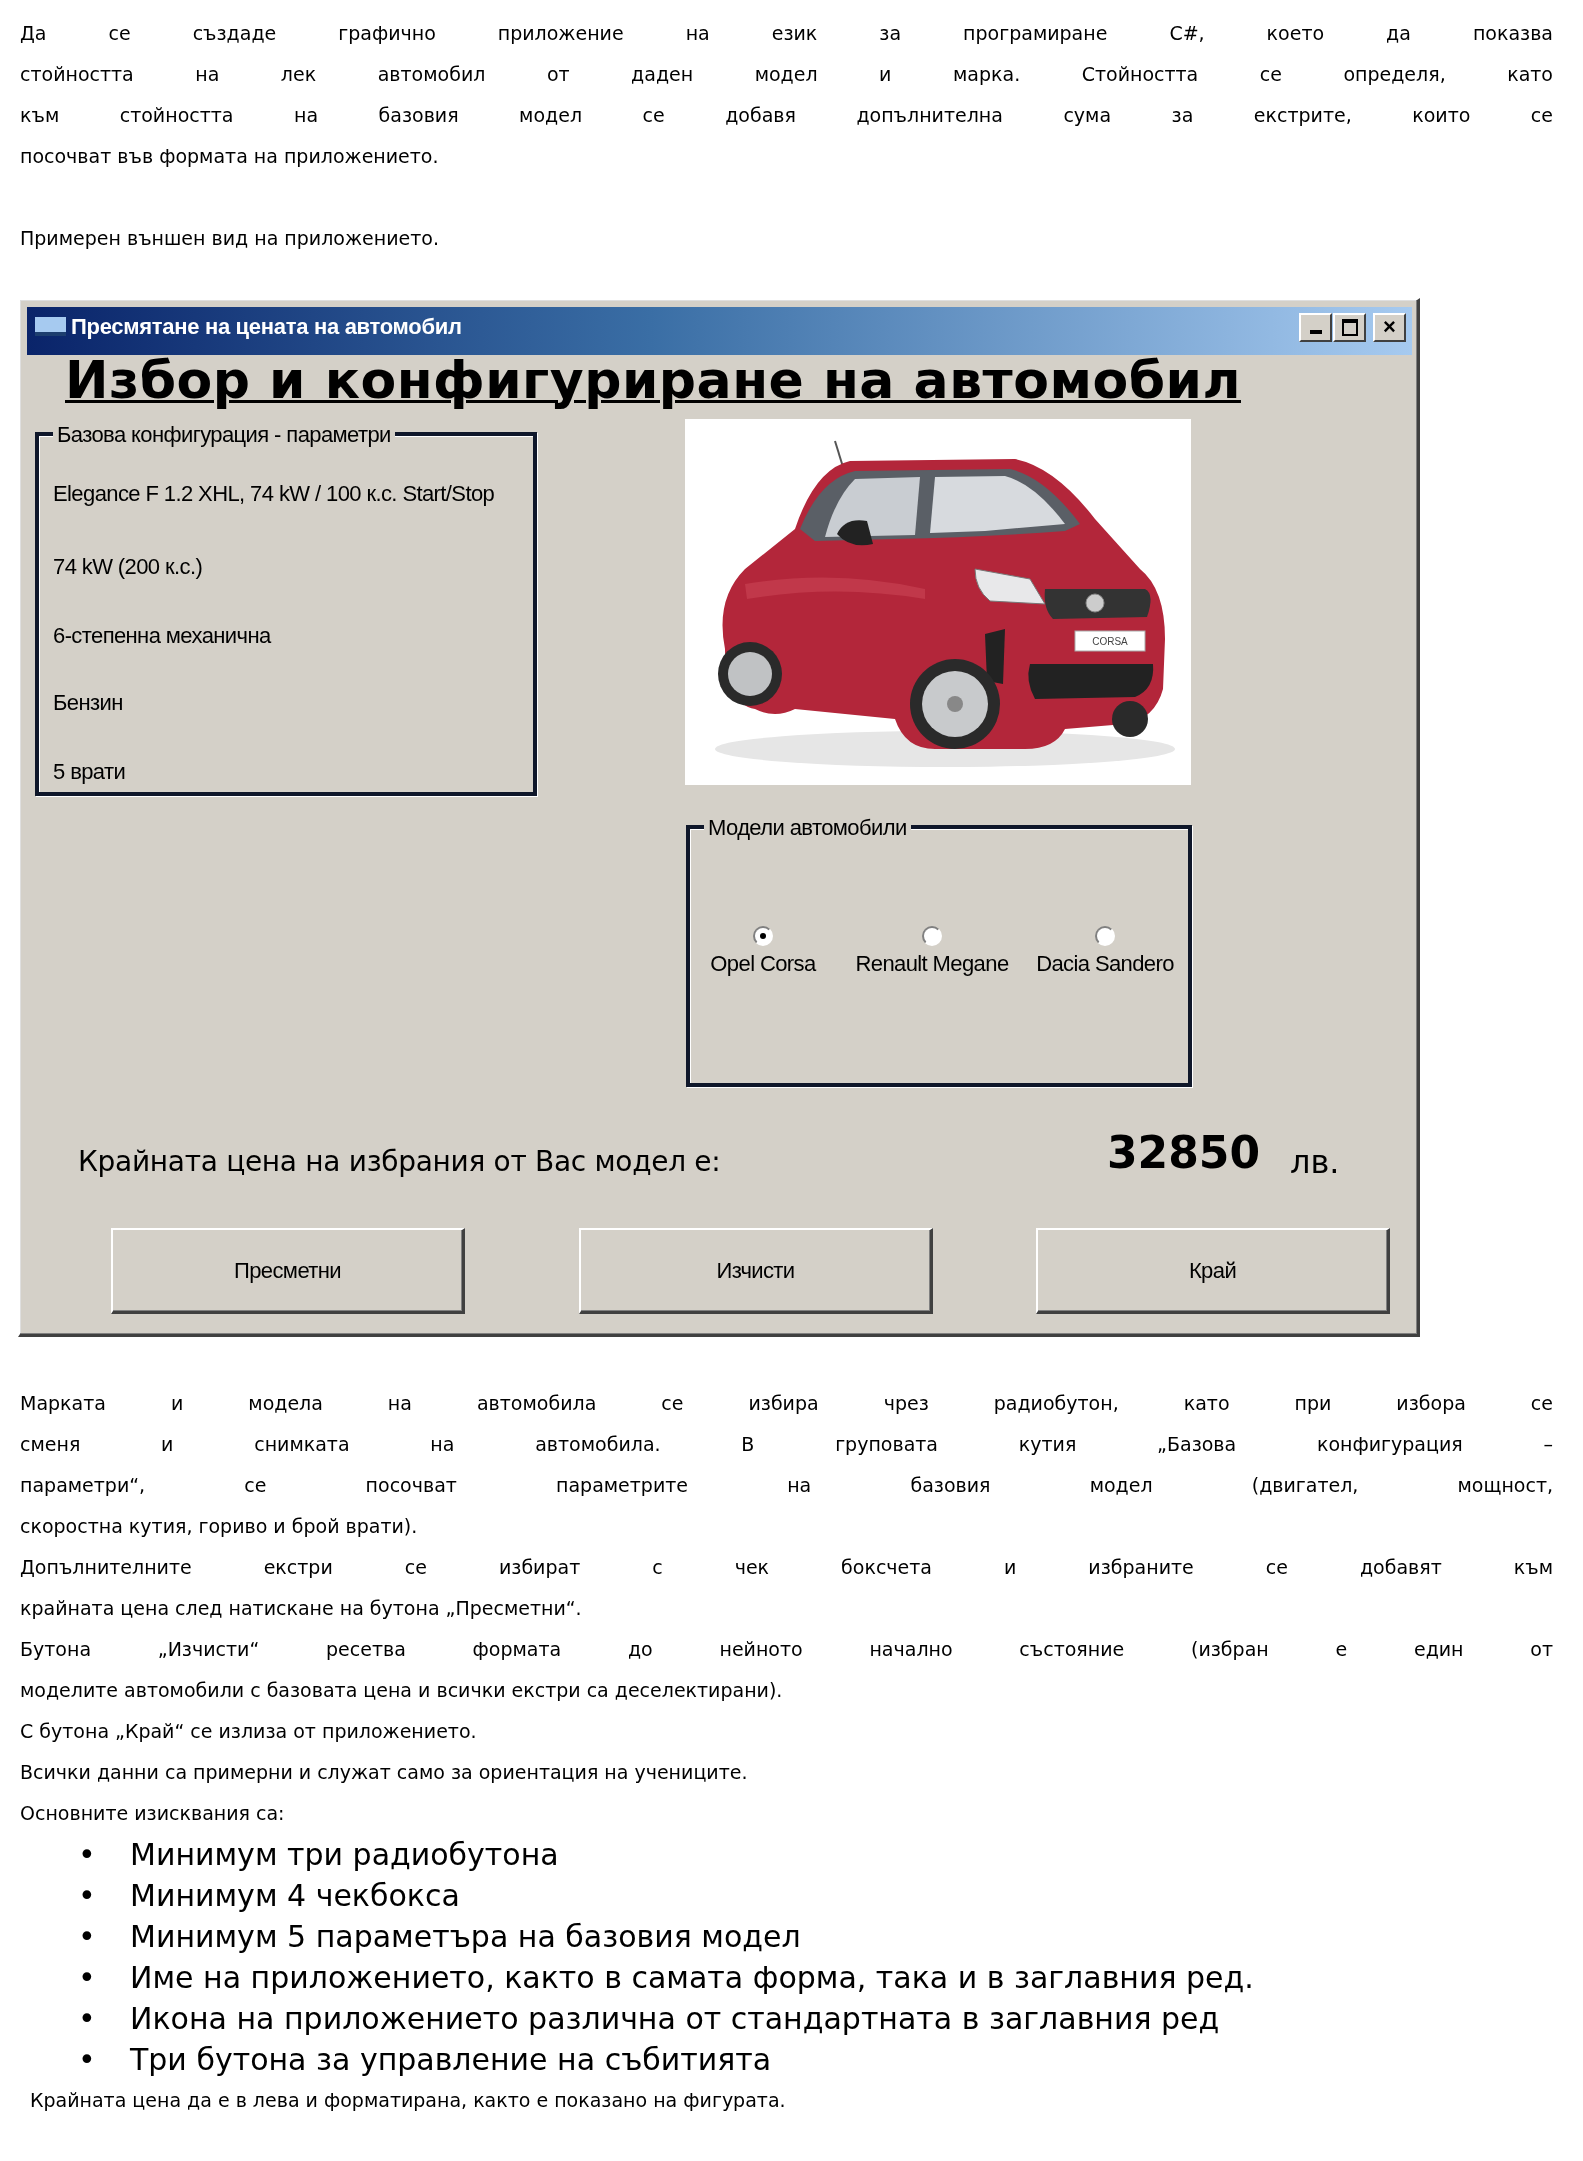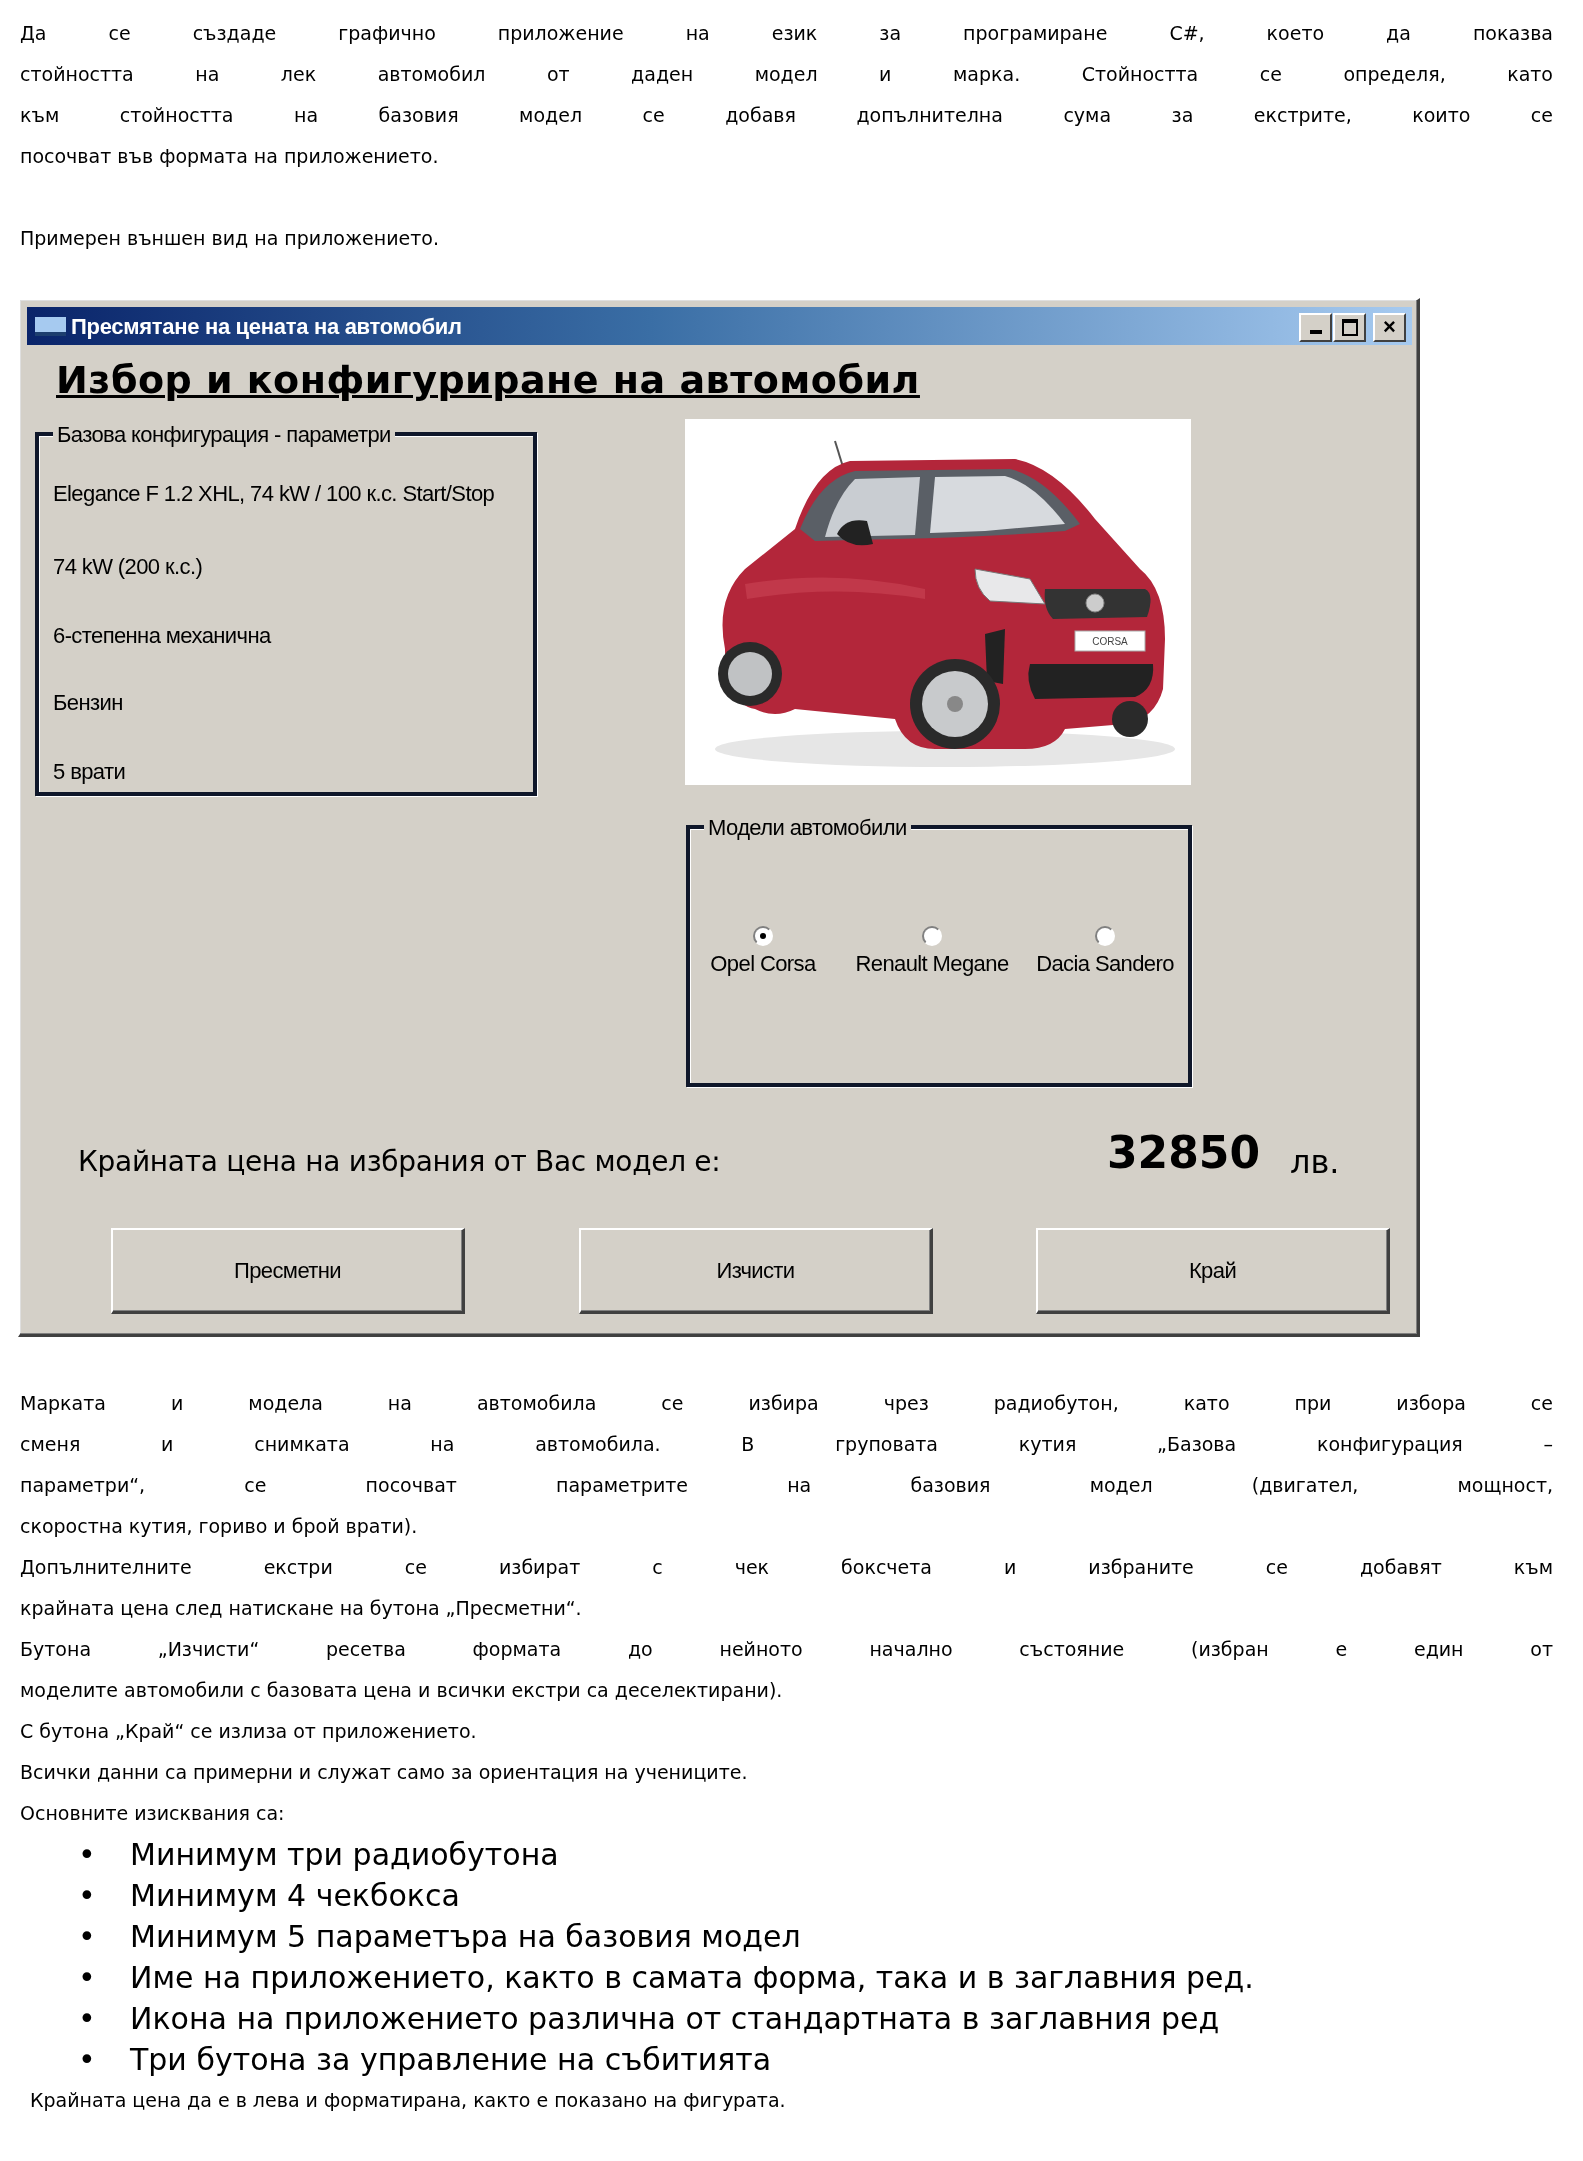--- a/index.html
+++ b/index.html
@@ -11,38 +11,38 @@
   .bullet-line { position:absolute; left:78px; font-size:30px; line-height:41px; white-space:nowrap; }
   .bullet-line .dot { position:absolute; left:0; top:0; width:20px; }
   .bullet-line .txt { position:absolute; left:52px; white-space:nowrap; }
 
   
   .win { position:absolute; left:18px; top:298px; width:1402px; height:1039px;
          background:#d4d0c8; box-sizing:border-box;
          border-top:2px solid #ffffff; border-left:2px solid #ffffff;
          border-right:3px solid #404040; border-bottom:3px solid #404040;
          box-shadow: inset -1px -1px 0 #808080, inset 1px 1px 0 #dfdfdf; }
-  .titlebar { position:absolute; left:7px; top:7px; width:1385px; height:38px;
+  .titlebar { position:absolute; left:7px; top:7px; width:1385px; height:48px;
               background:linear-gradient(to right,#0a246a 0%,#3a6ea5 45%,#a6caf0 100%); }
   .app-icon { position:absolute; left:8px; top:10px; width:31px; height:19px; background:#a6caf0;
               border-bottom:4px solid #1d3e6e; box-sizing:border-box; }
   .title-text { position:absolute; left:44px; top:6px; color:#fff; font-family:"Liberation Sans", sans-serif;
                 font-weight:bold; font-size:22px; line-height:28px; letter-spacing:-0.3px; white-space:nowrap; }
   .cap-btn { position:absolute; top:6px; width:33px; height:29px; background:#d4d0c8; box-sizing:border-box;
              border-top:2px solid #fff; border-left:2px solid #fff; border-right:2px solid #404040; border-bottom:2px solid #404040;
              font-family:"Liberation Sans", sans-serif; font-weight:bold; font-size:22px; line-height:24px; text-align:center; color:#000; }
   .cap-btn.min { left:1272px; }
   .cap-btn.max { left:1306px; }
   .cap-btn.close { left:1346px; }
   .min-glyph { position:absolute; left:9px; bottom:6px; width:12px; height:4px; background:#000; }
   .max-glyph { position:absolute; left:7px; top:4px; width:16px; height:17px; box-sizing:border-box;
                border:2px solid #000; border-top-width:4px; }
 
-  .heading { position:absolute; left:36px; top:58px; font-family:"DejaVu Sans", sans-serif; font-weight:bold;
-             font-size:38px; line-height:44px; text-decoration:underline; text-decoration-thickness:3px;
+  .heading { position:absolute; left:45px; top:58px; font-family:"DejaVu Sans", sans-serif; font-weight:bold;
+             font-size:52px; line-height:44px; text-decoration:underline; text-decoration-thickness:3px;
              white-space:nowrap; letter-spacing:0.5px; }
 
   .groupbox { position:absolute; box-sizing:border-box; border:4px solid #0f172a;
               box-shadow: 1px 1px 0 #ffffff, inset 1px 1px 0 #ffffff; }
   .gb-legend { position:absolute; top:-14px; left:14px; background:#d4d0c8; padding:0 4px;
                font-family:"Liberation Sans", sans-serif; font-size:22px; line-height:26px; white-space:nowrap;
                letter-spacing:-0.6px; }
   .gb-text { position:absolute; left:14px; font-family:"Liberation Sans", sans-serif; font-size:22px; line-height:26px;
              white-space:nowrap; letter-spacing:-0.6px; }
 

